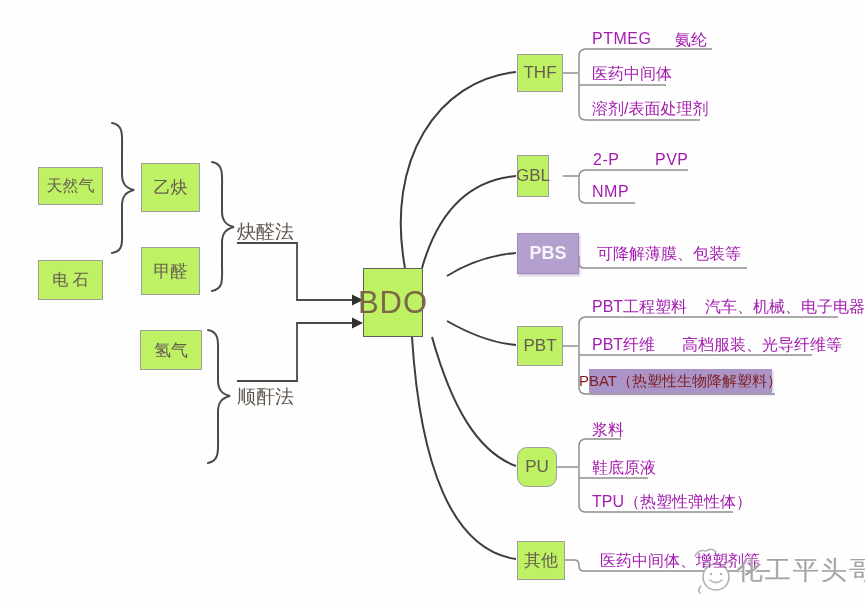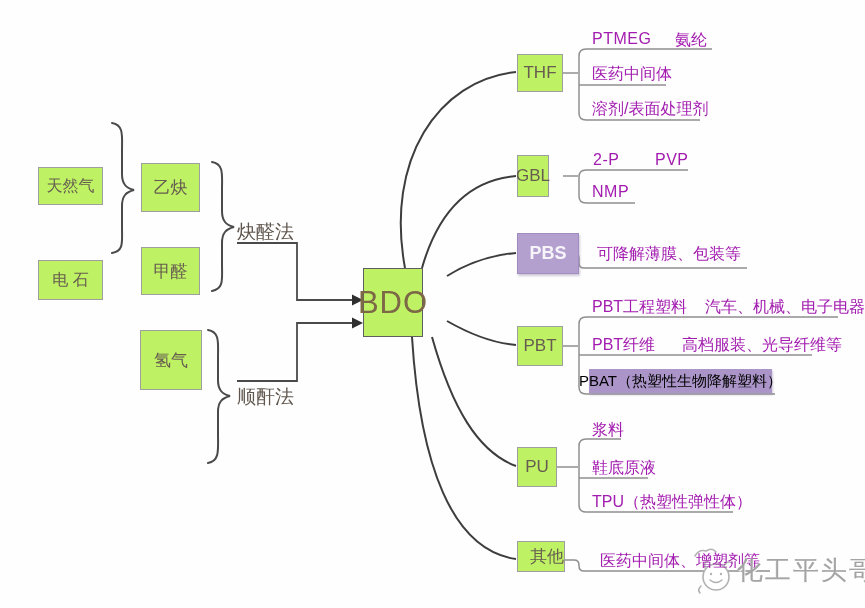--- a/index.html
+++ b/index.html
@@ -18,21 +18,21 @@
     box-shadow:1px 2px 2px rgba(150,140,170,.45);font-weight:bold;font-size:18px;}
   .leaf{
     position:absolute;font-size:16px;color:#a21caf;white-space:nowrap;line-height:19px;
   }
   .leaf.en{letter-spacing:.5px;}
   .method{
     position:absolute;font-size:19px;color:#5f564d;white-space:nowrap;
   }
   .pbat{
     position:absolute;display:flex;align-items:center;justify-content:center;
-    background:#ab95c8;color:#000000;font-size:15px;white-space:nowrap;
+    background:#ab95c8;color:#7f1d1d;font-size:15px;white-space:nowrap;
     box-shadow:1px 2px 2px rgba(150,140,170,.45);
   }
   .watermark-text{
     position:absolute;left:737px;top:553px;font-size:26px;letter-spacing:2px;
     color:#a4a4a4;text-shadow:1px 1px 0 rgba(255,255,255,.9), -0.5px -0.5px 0 rgba(190,190,190,.6);
     white-space:nowrap;
   }
 </style>
 </head>
 <body>
@@ -121,21 +121,21 @@
   <div class="node" style="left:38px;top:224px;width:65px;height:40px;font-size:16px;margin-top:36px;">
       <span>电 石</span>
     </div>
 
   <div class="node" style="left:141px;top:163px;width:59px;height:49px;">
       <span>乙炔</span>
     </div>
   <div class="node" style="left:141px;top:247px;width:59px;height:48px;">
       <span>甲醛</span>
     </div>
-  <div class="node" style="left:140px;top:330px;width:62px;height:60px;text-align:right;">
+  <div class="node" style="left:140px;top:330px;width:62px;height:40px;text-align:right;">
       <span>氢气</span>
     </div>
 
   <div class="method" style="left:237px;top:219px;">炔醛法</div>
   <div class="method" style="left:237px;top:384px;">顺酐法</div>
 
   <div class="node bdo" style="left:363px;top:268px;width:60px;height:69px;text-align:center;">
       <span>BDO</span>
     </div>
 
@@ -144,24 +144,24 @@
     </div>
   <div class="node" style="left:517px;top:155px;width:32px;height:42px;">
       <span>GBL</span>
     </div>
   <div class="node purple" style="left:517px;top:233px;width:62px;height:41px;">
       <span>PBS</span>
     </div>
   <div class="node" style="left:517px;top:326px;width:46px;height:40px;">
       <span>PBT</span>
     </div>
-  <div class="node" style="left:517px;top:447px;width:40px;height:40px;">
+  <div class="node" style="left:517px;top:447px;width:40px;height:40px;border-radius:10px;">
       <span>PU</span>
     </div>
-  <div class="node" style="left:517px;top:541px;width:48px;height:31px;justify-content:flex-end;">
+  <div class="node" style="left:517px;top:541px;width:48px;height:39px;">
       <span>其他</span>
     </div>
 
   <div class="leaf en" style="left:592px;top:29px;">PTMEG</div>
   <div class="leaf" style="left:675px;top:30px;">氨纶</div>
   <div class="leaf" style="left:592px;top:64px;">医药中间体</div>
   <div class="leaf" style="left:592px;top:99px;">溶剂/表面处理剂</div>
 
   <div class="leaf en" style="left:593px;top:150px;">2-P</div>
   <div class="leaf en" style="left:655px;top:150px;">PVP</div>

